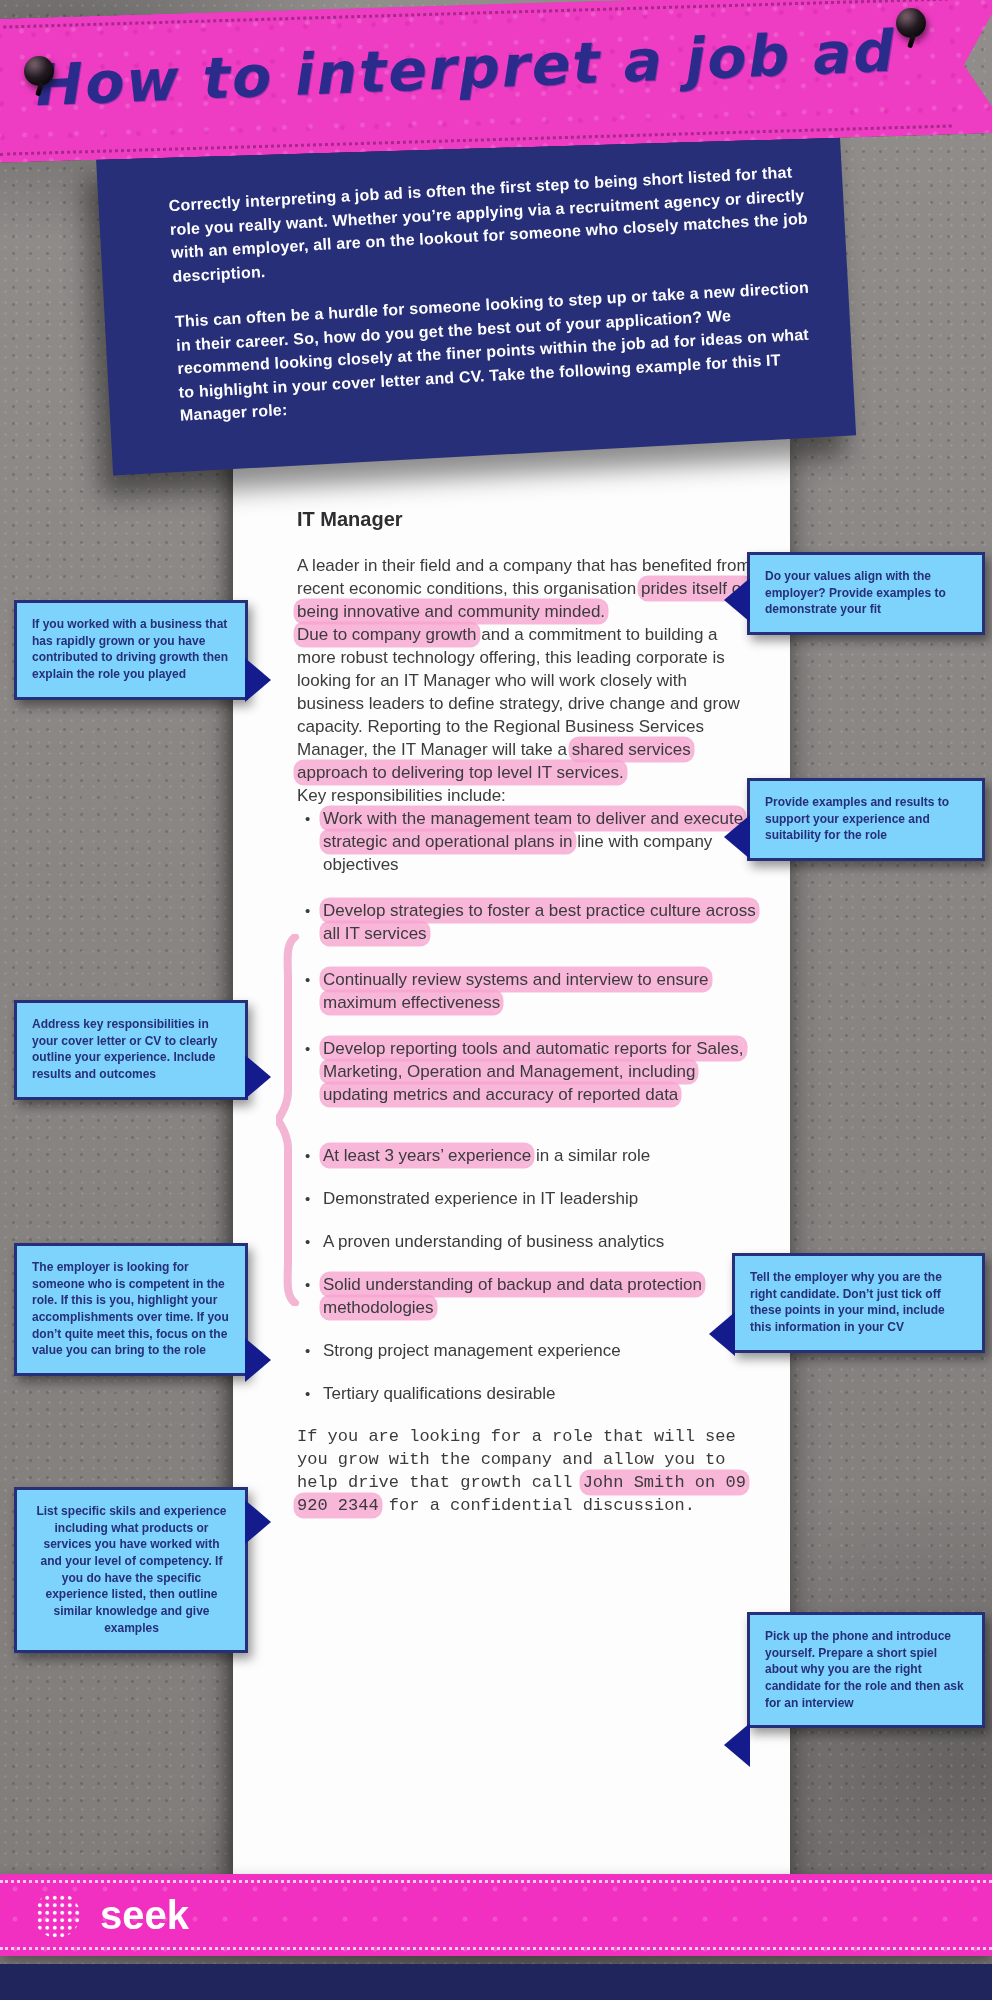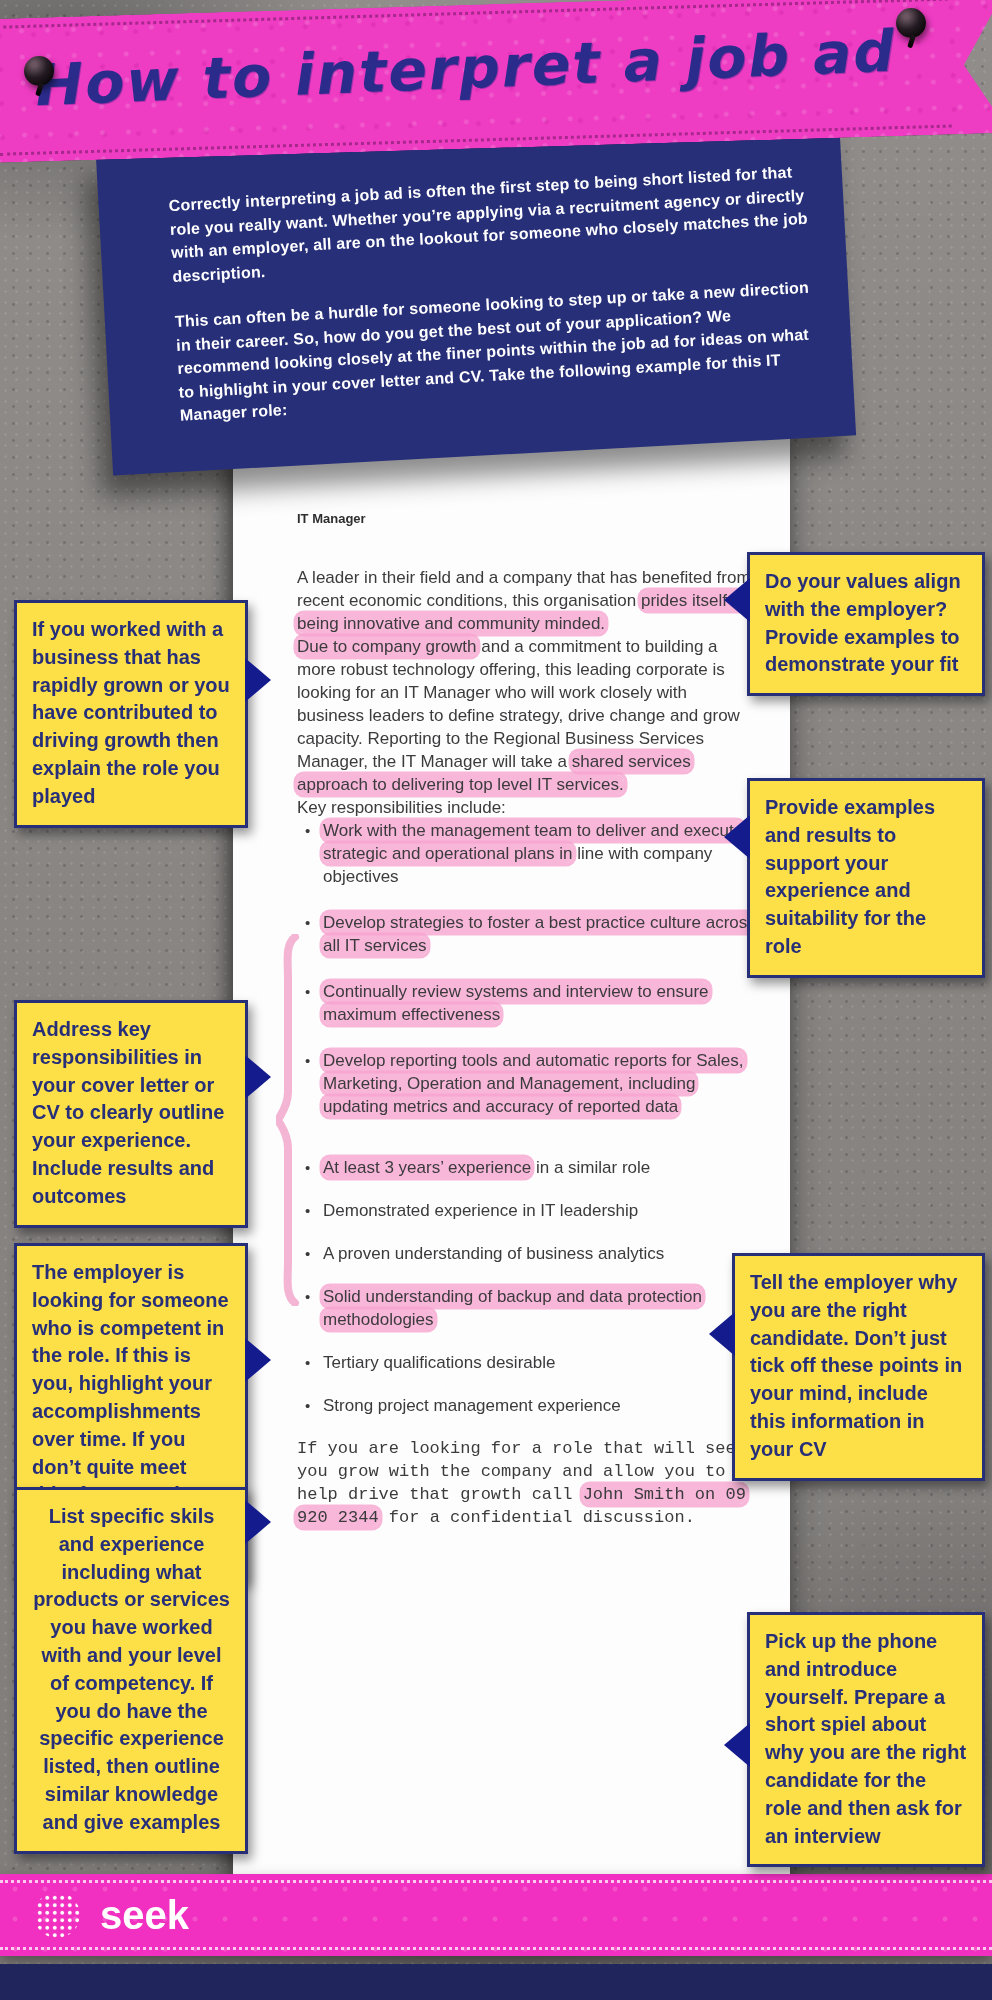--- a/index.html
+++ b/index.html
@@ -57,21 +57,21 @@
   .note p + p{margin-top:22px;}
   
   .page{
     position:absolute;left:233px;top:428px;width:557px;height:1448px;
     background:#fdfdfd;box-sizing:border-box;
     padding:80px 34px 0 64px;
     box-shadow:-6px 0 14px rgba(0,0,0,.28),0 16px 30px rgba(0,0,0,.45);
     z-index:10;
     color:#3b3b3d;font-size:17px;line-height:23px;
   }
-  .page h1{font-size:13px;line-height:22px;color:#2e2e30;margin:0 0 36px 0;}
+  .page h1{font-size:20px;line-height:22px;color:#2e2e30;margin:0 0 24px 0;}
   .page p{margin:0;}
   .doc-head{margin:0 0 5px 0;}
   .p1{margin-bottom:26px;}
   .p2{margin-bottom:36px;}
   ul.doc-list{list-style:none;margin:0;padding:0 0 0 26px;}
   ul.doc-list li{position:relative;margin-bottom:23px;}
   ul.doc-list li::before{content:"•";position:absolute;left:-18px;top:0;font-size:15px;}
   ul.resp{margin-bottom:38px;}
   ul.cand li{margin-bottom:20px;}
   .closing{margin-top:42px;font-family:Liberation Mono, monospace;}
@@ -79,22 +79,22 @@
     background:rgba(246,164,208,.80);
     box-shadow:0 0 0 3.5px rgba(246,164,208,.80);
     border-radius:7px;
     box-decoration-break:clone;-webkit-box-decoration-break:clone;
   }
   
   .brace{position:absolute;left:276px;top:934px;z-index:12;}
   
   .callout{
     position:absolute;width:234px;box-sizing:border-box;
-    background:#fde047;border:3px solid #272f79;color:#272f79;
-    font-size:20px;font-weight:bold;line-height:1.39;
+    background:#7dd3fc;border:3px solid #272f79;color:#272f79;
+    font-size:12px;font-weight:bold;line-height:1.39;
     padding:13px 14px 14px 15px;
     box-shadow:4px 6px 10px rgba(0,0,0,.40);
     z-index:25;
   }
   .arrow{position:absolute;width:0;height:0;border-top:22px solid transparent;border-bottom:22px solid transparent;}
   .arrow.to-right{right:-26px;border-left:26px solid #141b8c;}
   .arrow.to-left{left:-26px;border-right:26px solid #141b8c;}
   .cl1{left:14px;top:600px;}
   .cl2{left:14px;top:1000px;}
   .cl3{left:14px;top:1243px;}
@@ -156,22 +156,22 @@
     <li><span class="hl">Develop strategies to foster a best practice culture across all IT services</span></li>
     <li><span class="hl">Continually review systems and interview to ensure maximum effectiveness</span></li>
     <li><span class="hl">Develop reporting tools and automatic reports for Sales, Marketing, Operation and Management, including updating metrics and accuracy of reported data</span></li>
   </ul>
 
   <ul class="doc-list cand">
     <li><span class="hl">At least 3 years’ experience</span><span> in a similar role</span></li>
     <li><span>Demonstrated experience in IT leadership</span></li>
     <li><span>A proven understanding of business analytics</span></li>
     <li><span class="hl">Solid understanding of backup and data protection methodologies</span></li>
+    <li><span>Strong project management experience</span></li>
     <li><span>Tertiary qualifications desirable</span></li>
-    <li><span>Strong project management experience</span></li>
   </ul>
 
   <p class="closing"><span>If you are looking for a role that will see you grow with the company and allow you to help drive that growth call </span><span class="hl">John Smith on  09 920 2344</span><span> for a confidential discussion.</span></p>
 </div>
 
 <svg class="brace" width="24" height="372" viewBox="0 0 24 372">
   <path d="M 19 3 C 9 11, 12 27, 12 45 L 12 158 C 12 172, 5 180, 2 186 C 5 192, 12 200, 12 214 L 12 327 C 12 345, 9 361, 19 369" fill="none" stroke="#f2a7cd" stroke-width="8" stroke-linecap="round" opacity="0.85"></path>
 </svg>
 
 <div class="callout cl1">

